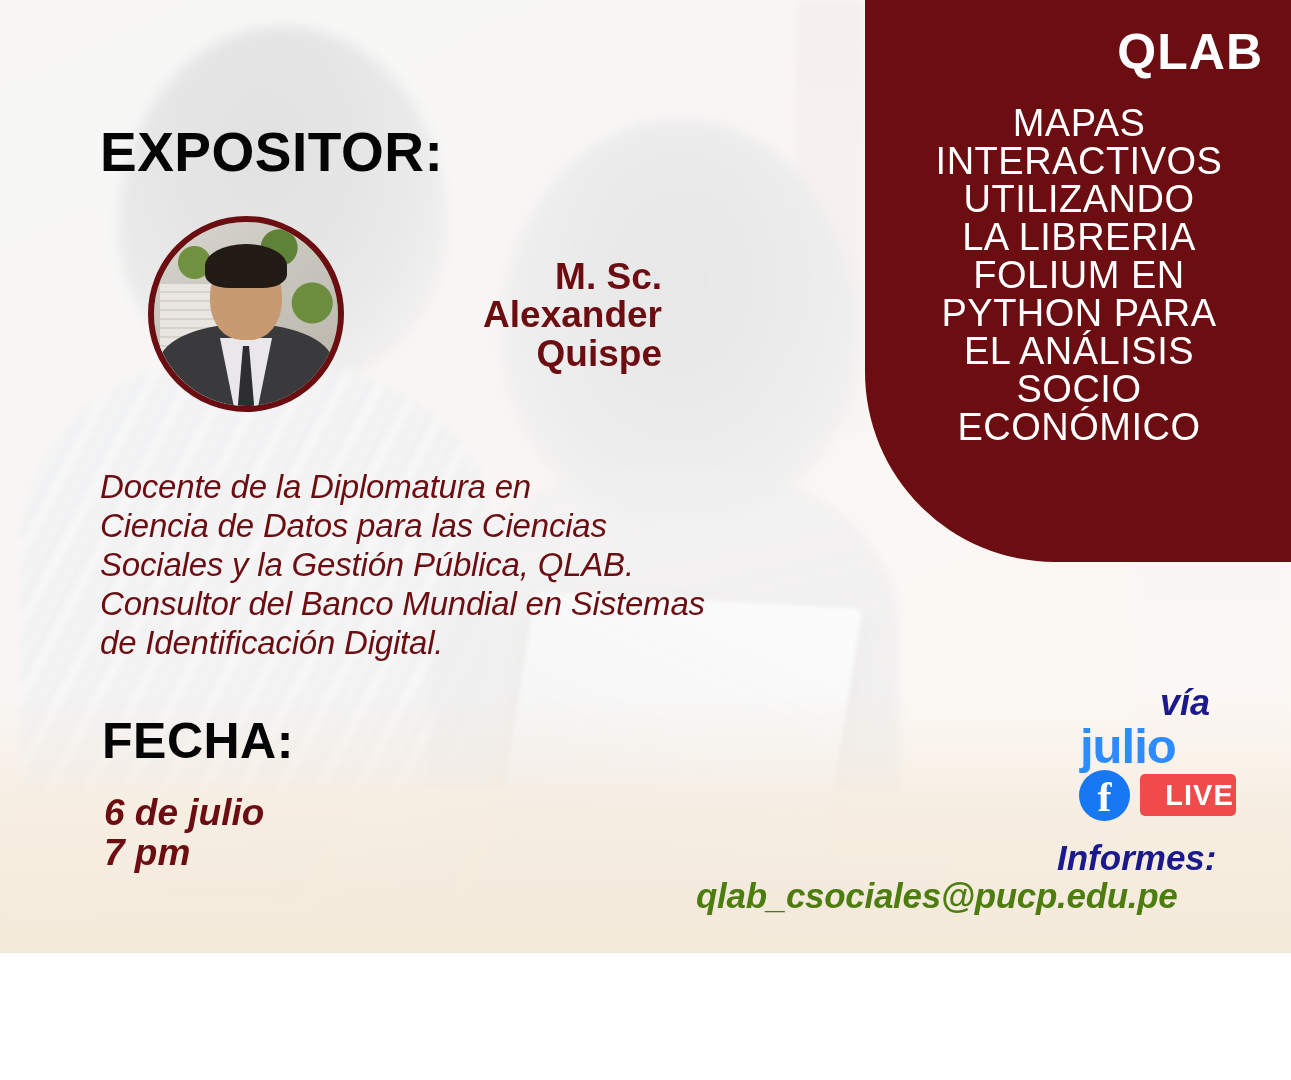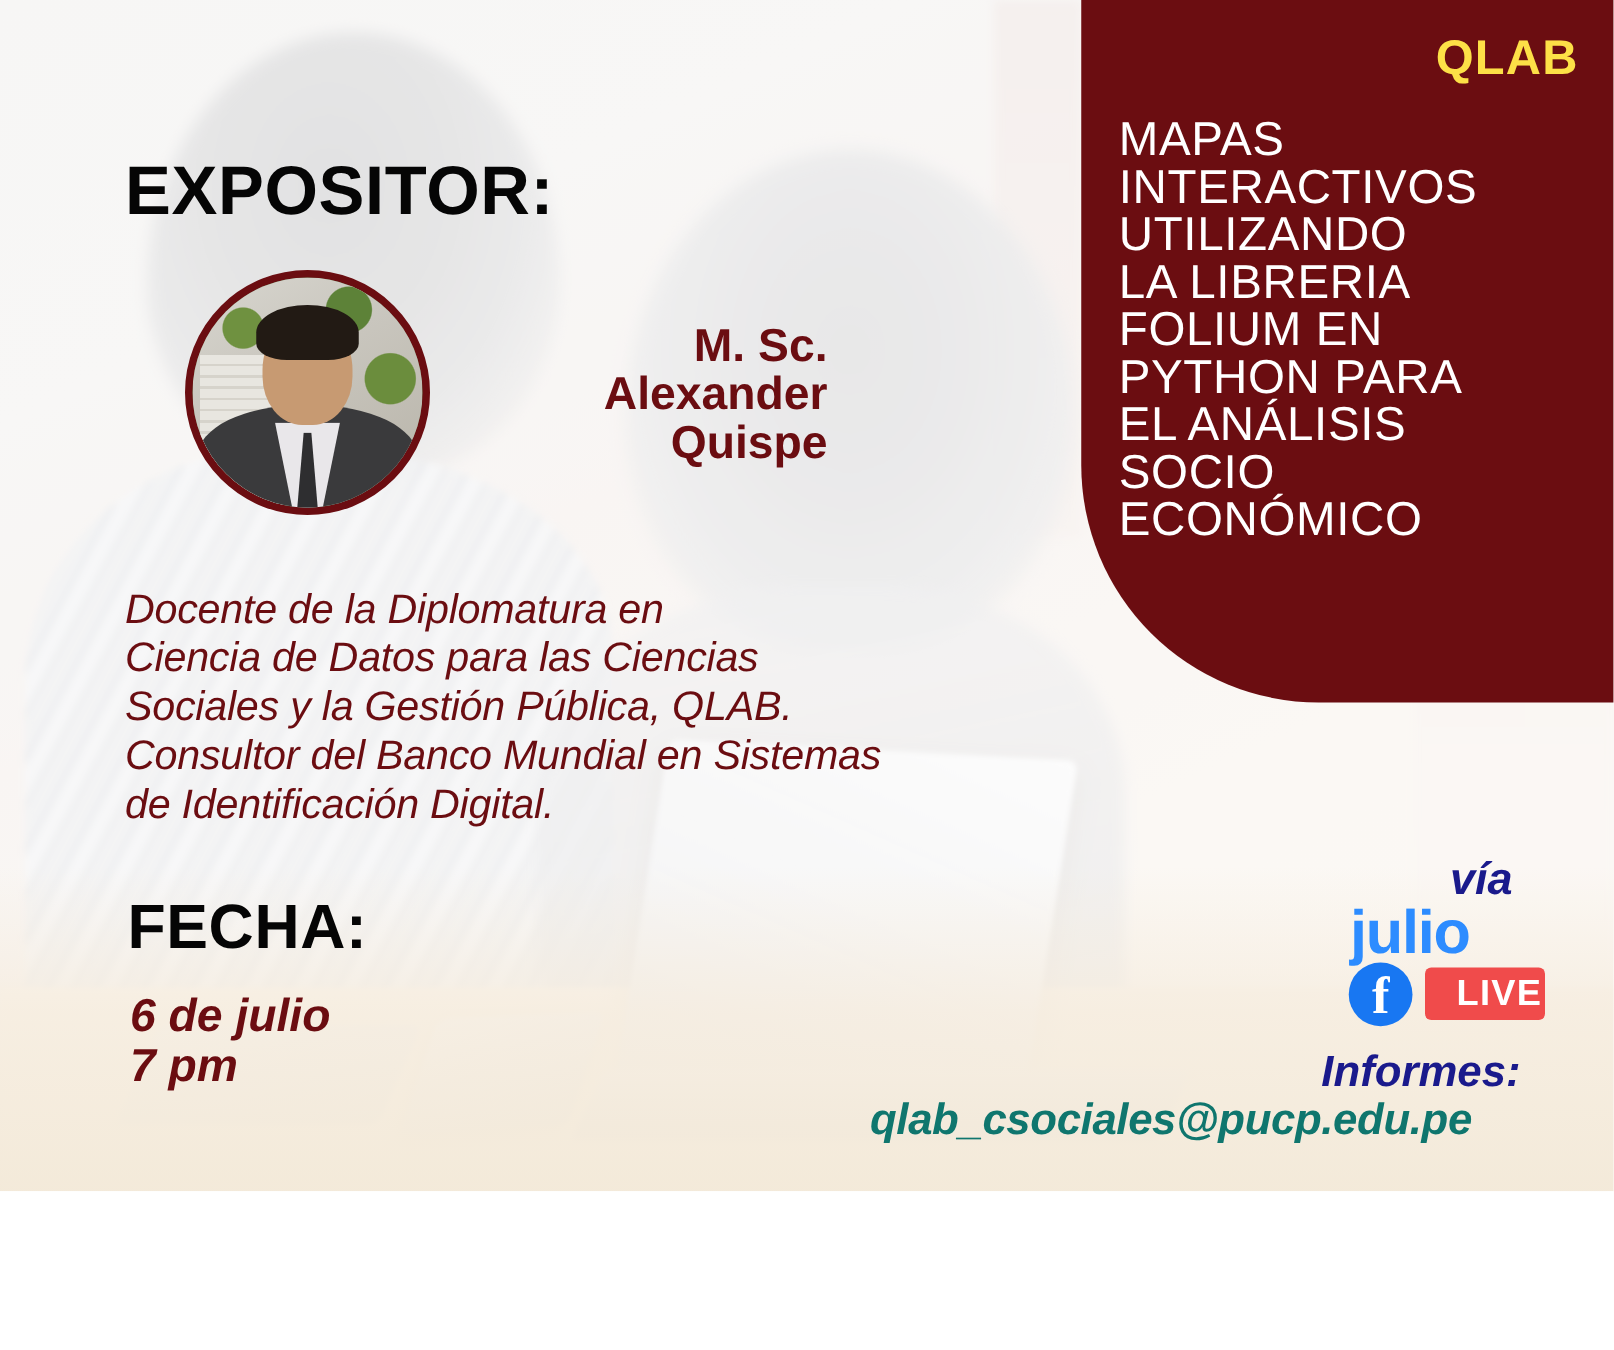--- a/index.html
+++ b/index.html
@@ -161,42 +161,42 @@
     right: 0; top: 0;
     width: 426px;
     height: 562px;
     background: #6B0D11;
     border-bottom-left-radius: 190px;
     z-index: 5;
     box-sizing: border-box;
     padding: 28px 28px 0 30px;
   }
   .brand-qlab {
-    color: #fde047;
-    font-size: 39px;
+    color: #ffffff;
+    font-size: 50px;
     font-weight: bold;
     letter-spacing: 1px;
     text-align: right;
     line-height: .96;
     margin: 0;
   }
   .brand-webinar {
     color: #ffffff;
     font-size: 46px;
     font-weight: bold;
     letter-spacing: .5px;
     text-align: right;
     line-height: 1.0;
     margin: 2px 0 0 0;
   }
   .talk-title {
     color: #ffffff;
     font-size: 38px;
     font-weight: 300;
-    text-align: left;
+    text-align: center;
     line-height: 1.0;
     letter-spacing: .5px;
     margin: 28px 0 0 0;
     white-space: pre-line;
   }
 
   
   .label-expositor {
     position: absolute;
     left: 100px; top: 120px;
@@ -382,21 +382,21 @@
     font-weight: bold;
     color: #1A1A8C;
     z-index: 6;
   }
   .informes-email {
     position: absolute;
     left: 696px; top: 876px;
     font-size: 35px;
     font-style: italic;
     font-weight: bold;
-    color: #0f766e;
+    color: #4d7c0f;
     letter-spacing: -.3px;
     z-index: 6;
   }
 </style>
 </head>
 <body>
 
 <div id="poster">
 
   <div class="bg-photo">

